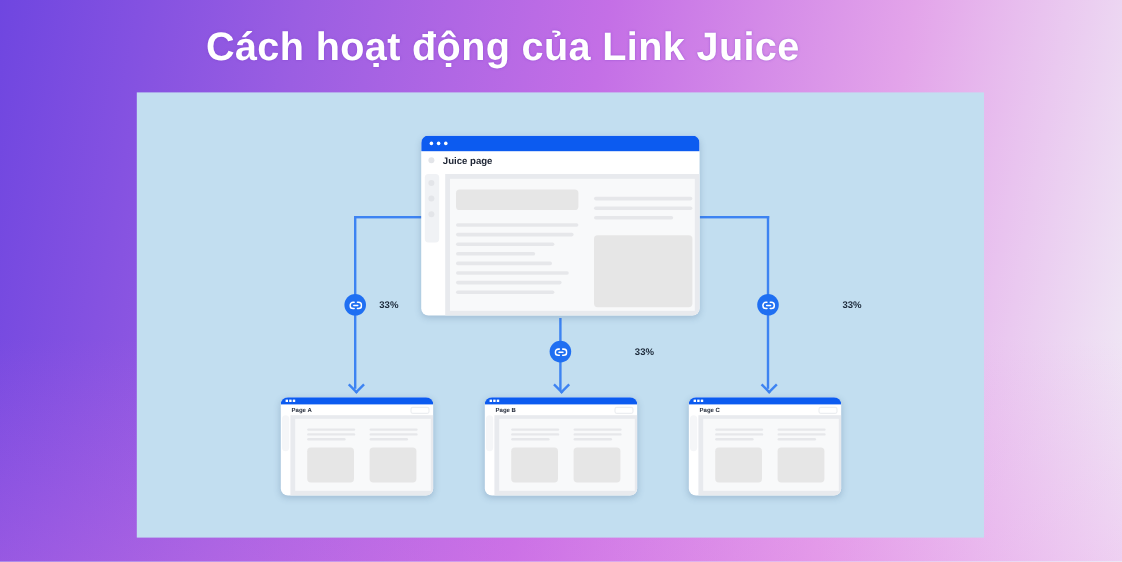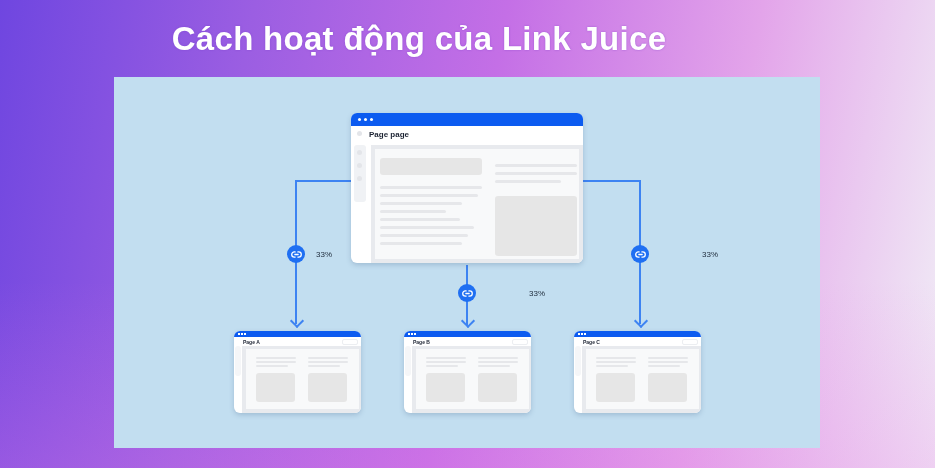--- a/index.html
+++ b/index.html
@@ -18,21 +18,21 @@
   .win .ttl{position:absolute;font-weight:bold;color:#1d2433;}
   .side{position:absolute;background:#f0f2f5;border-radius:3px;}
   .sdot{position:absolute;background:#e3e5e9;border-radius:50%;}
   .content{position:absolute;background:#e8eaee;}
   .inner{position:absolute;background:#f8f9fa;}
   .line{position:absolute;background:#e6e7ea;border-radius:2px;}
   .blk{position:absolute;background:#e6e6e6;border-radius:3px;}
   .conn{position:absolute;background:#3d83f2;}
   .arrow{position:absolute;width:8px;height:8px;border-right:2px solid #3d83f2;border-bottom:2px solid #3d83f2;transform:rotate(45deg);}
   .badge{position:absolute;width:18px;height:18px;border-radius:50%;background:#1f6ff2;display:flex;align-items:center;justify-content:center;}
-  .pct{position:absolute;font-size:8px;font-weight:normal;color:#1d2a3a;padding-left:48px;}
+  .pct{position:absolute;font-size:8px;font-weight:bold;color:#1d2a3a;padding-left:48px;}
   .mini-btn{position:absolute;border:1px solid #eceef1;border-radius:2px;}
 </style>
 </head>
 <body>
 
 <div class="bg-overlay"></div>
 
 <div class="title">Cách hoạt động của Link Juice</div>
 
 <div class="panel"></div>
@@ -69,21 +69,21 @@
 </div>
 <div class="pct" style="left:654px;top:250px;">33%</div>
 
 <div class="win" style="left:351px;top:113px;width:232px;height:150px;">
   <div class="bar" style="height:13px;">
     <div class="dot" style="left:7px;top:5px;width:3px;height:3px;"></div>
     <div class="dot" style="left:13px;top:5px;width:3px;height:3px;"></div>
     <div class="dot" style="left:19px;top:5px;width:3px;height:3px;"></div>
   </div>
   <div class="sdot" style="left:6px;top:18px;width:5px;height:5px;"></div>
-  <div class="ttl" style="left:18px;top:17px;font-size:8px;">Page page</div>
+  <div class="ttl" style="left:18px;top:17px;font-size:8px;">Juice page</div>
   <div class="side" style="left:3px;top:32px;width:12px;height:57px;">
     <div class="sdot" style="left:3px;top:5px;width:5px;height:5px;"></div>
     <div class="sdot" style="left:3px;top:18px;width:5px;height:5px;"></div>
     <div class="sdot" style="left:3px;top:31px;width:5px;height:5px;"></div>
   </div>
   <div class="content" style="left:20px;top:32px;width:212px;height:118px;">
     <div class="inner" style="left:4px;top:4px;width:204px;height:110px;">
       <div class="blk" style="left:5px;top:9px;width:102px;height:17px;"></div>
       <div class="line" style="left:5px;top:37px;width:102px;height:3px;"></div>
       <div class="line" style="left:5px;top:45px;width:98px;height:3px;"></div>

